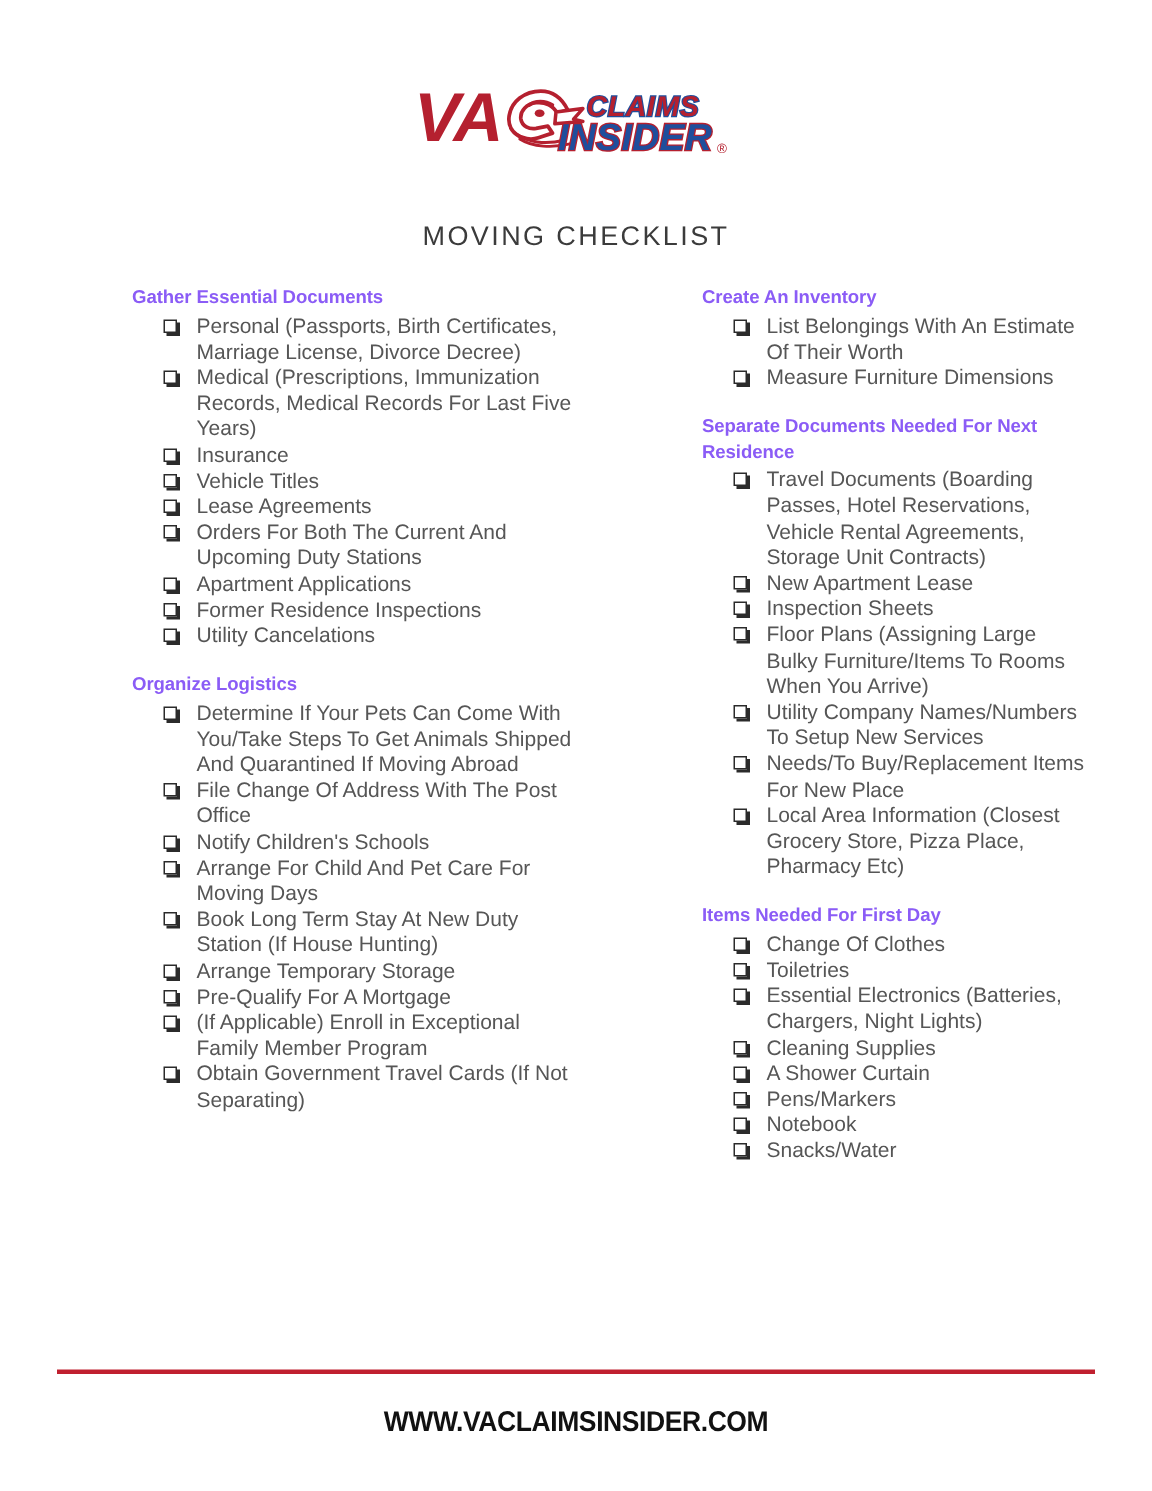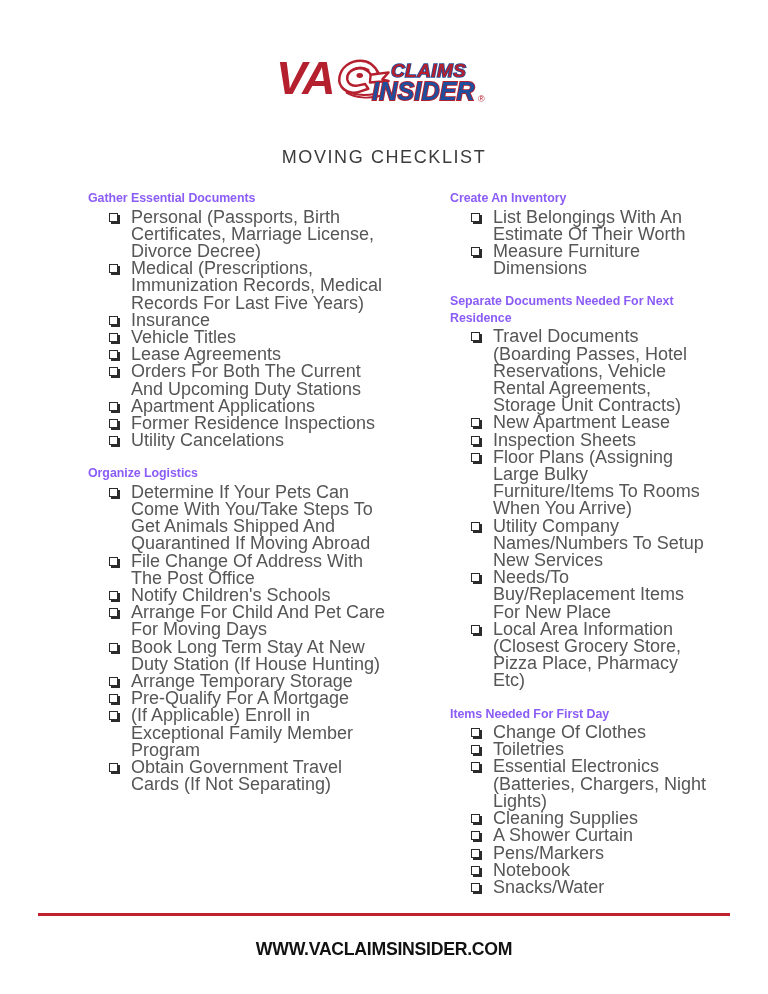--- a/index.html
+++ b/index.html
@@ -52,21 +52,21 @@
     top: 190px;
     left: 0;
     width: 768px;
     height: 720px;
   }
   .col {
     position: absolute;
     top: 0;
   }
   .col-left  { left: 88px;  width: 300px; }
-  .col-right { left: 450px; width: 260px; }
+  .col-right { left: 468px; width: 260px; }
 
   .section { margin-bottom: 16px; }
   .section:last-child { margin-bottom: 0; }
 
   .section-heading {
     font-size: 12.4px;
     font-weight: bold;
     color: #8b5cf6;
     line-height: 16.5px;
     margin: 0 0 2px 0;
@@ -74,21 +74,21 @@
   }
 
   ul.items {
     list-style: none;
     margin: 0;
     padding: 0;
   }
   li.item {
     display: flex;
     align-items: flex-start;
-    font-size: 18px;
+    font-size: 14px;
     color: #565656;
     line-height: 17.2px;
     margin: 0;
     padding: 0;
   }
   .cbox {
     flex: 0 0 auto;
     width: 13px;
     margin-left: 21px;
     margin-right: 9px;

